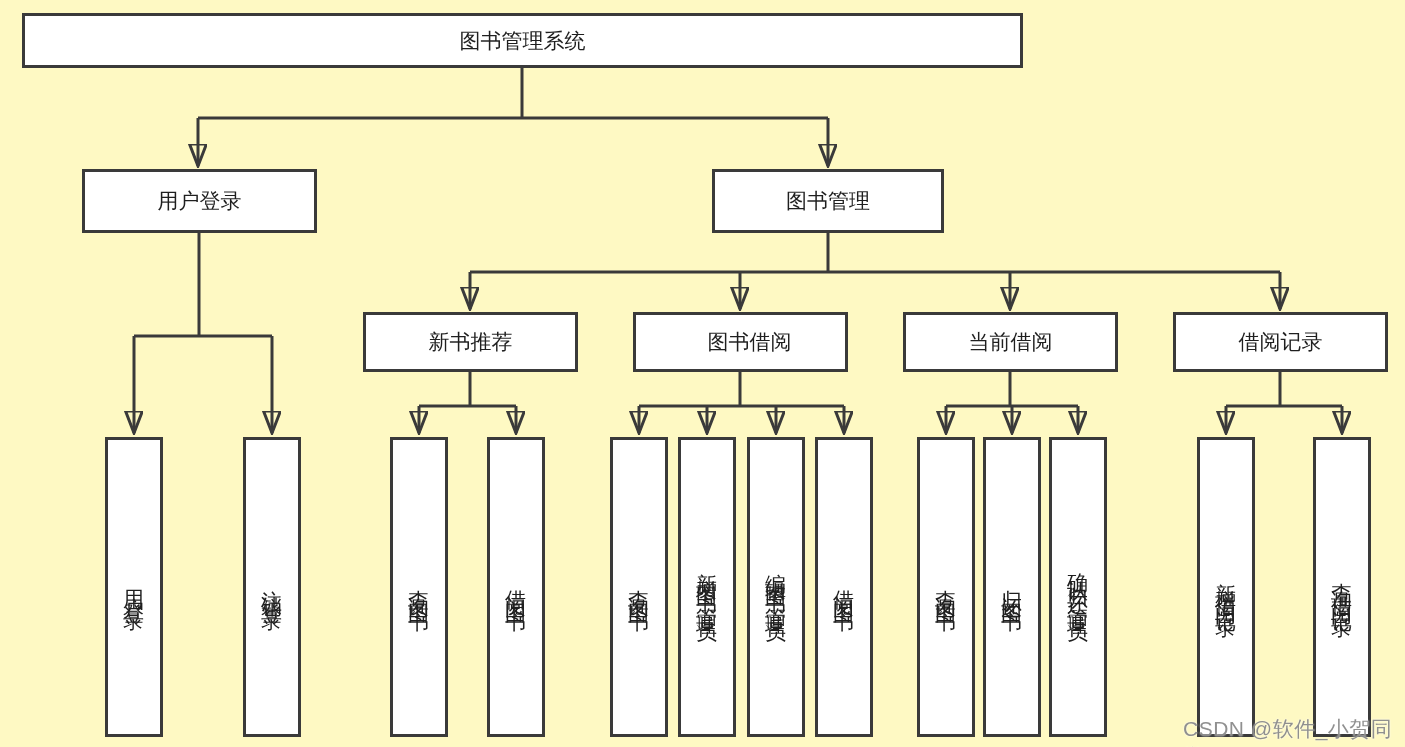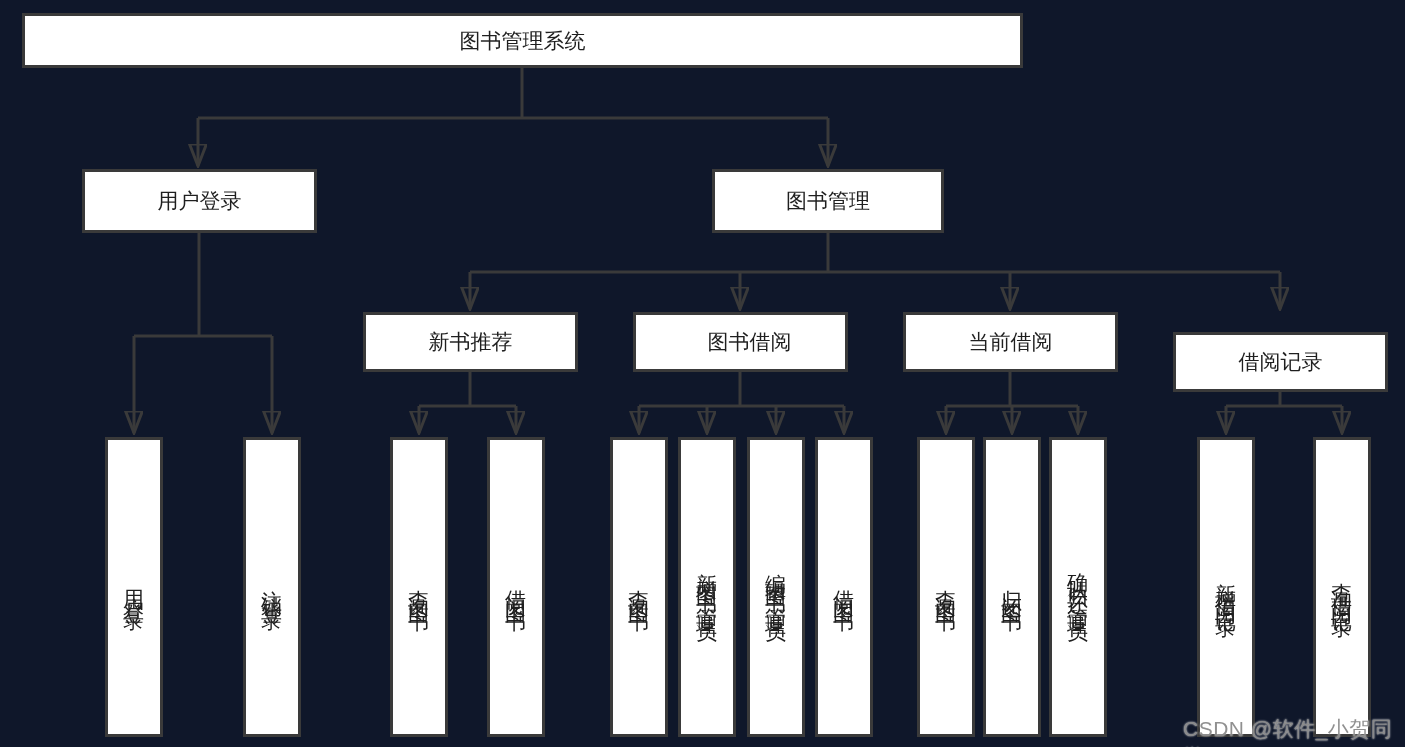--- a/index.html
+++ b/index.html
@@ -1,17 +1,17 @@
 <!DOCTYPE html>
 <html><head>
 <meta charset="utf-8">
 <style>
   html,body{margin:0;padding:0;background:#fff;}
   .stage{
-    position:relative;width:1405px;height:747px;background:#0f172a;
+    position:relative;width:1405px;height:747px;background:#fef9c3;
     font-family:"Liberation Sans","DejaVu Sans",sans-serif;overflow:hidden;
   }
   .connectors{position:absolute;left:0;top:0;width:1405px;height:747px;}
   .connectors path,.connectors line{stroke:#3a3a3a;stroke-width:3;fill:none;}
   .box{
     position:absolute;background:#ffffff;border:3px solid #3a3a3a;box-sizing:border-box;
     display:flex;align-items:center;justify-content:center;
     font-size:21px;color:#1f1f1f;white-space:nowrap;
   }
   .root-box{left:22px;top:13px;width:1001px;height:55px;}
@@ -74,21 +74,21 @@
   </svg>
 
   <div class="box root-box">图书管理系统</div>
 
   <div class="box row2" style="left:82px;width:235px;">用户登录</div>
   <div class="box row2" style="left:712px;width:232px;">图书管理</div>
 
   <div class="box row3" style="left:363px;">新书推荐</div>
   <div class="box row3" style="left:633px;padding-left:18px;">图书借阅</div>
   <div class="box row3" style="left:903px;">当前借阅</div>
-  <div class="box row3" style="left:1173px;margin-top:20px;">借阅记录</div>
+  <div class="box row3" style="left:1173px;">借阅记录</div>
 
   <div class="box vbox" style="left:105px;">用户登录</div>
   <div class="box vbox" style="left:243px;">注销登录</div>
 
   <div class="box vbox" style="left:390px;">查询图书</div>
   <div class="box vbox" style="left:487px;">借阅图书</div>
 
   <div class="box vbox" style="left:610px;">查询图书</div>
   <div class="box vbox" style="left:678px;">新增图书（管理员）</div>
   <div class="box vbox" style="left:747px;">编辑图书（管理员）</div>

